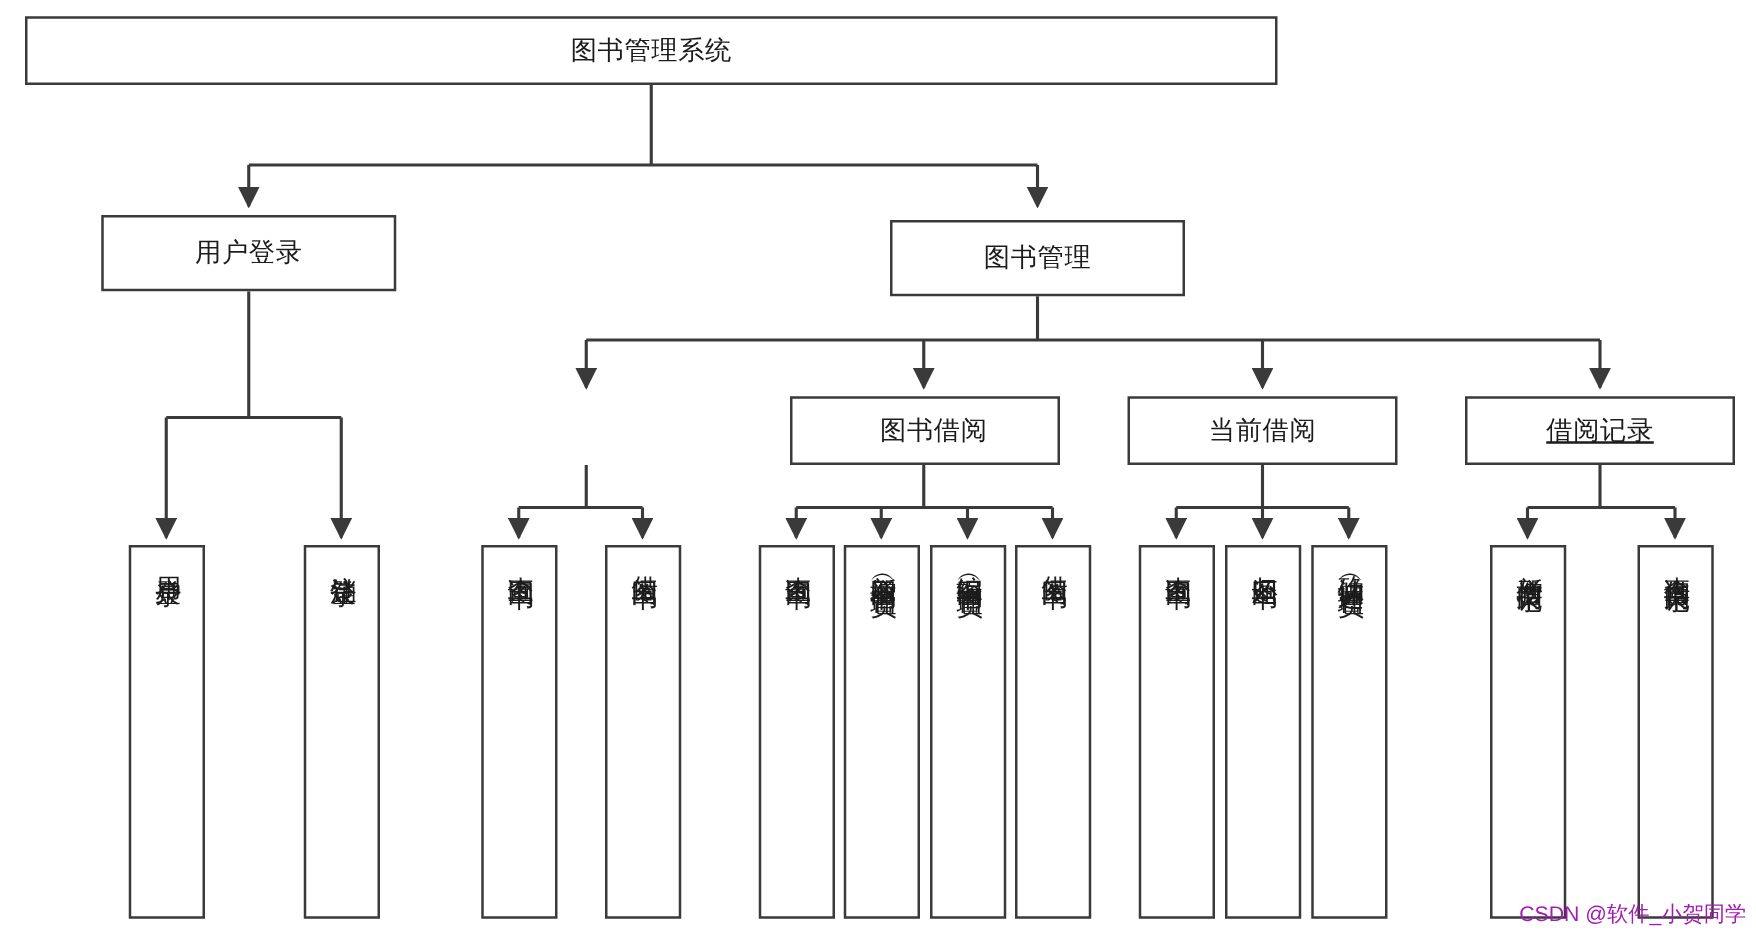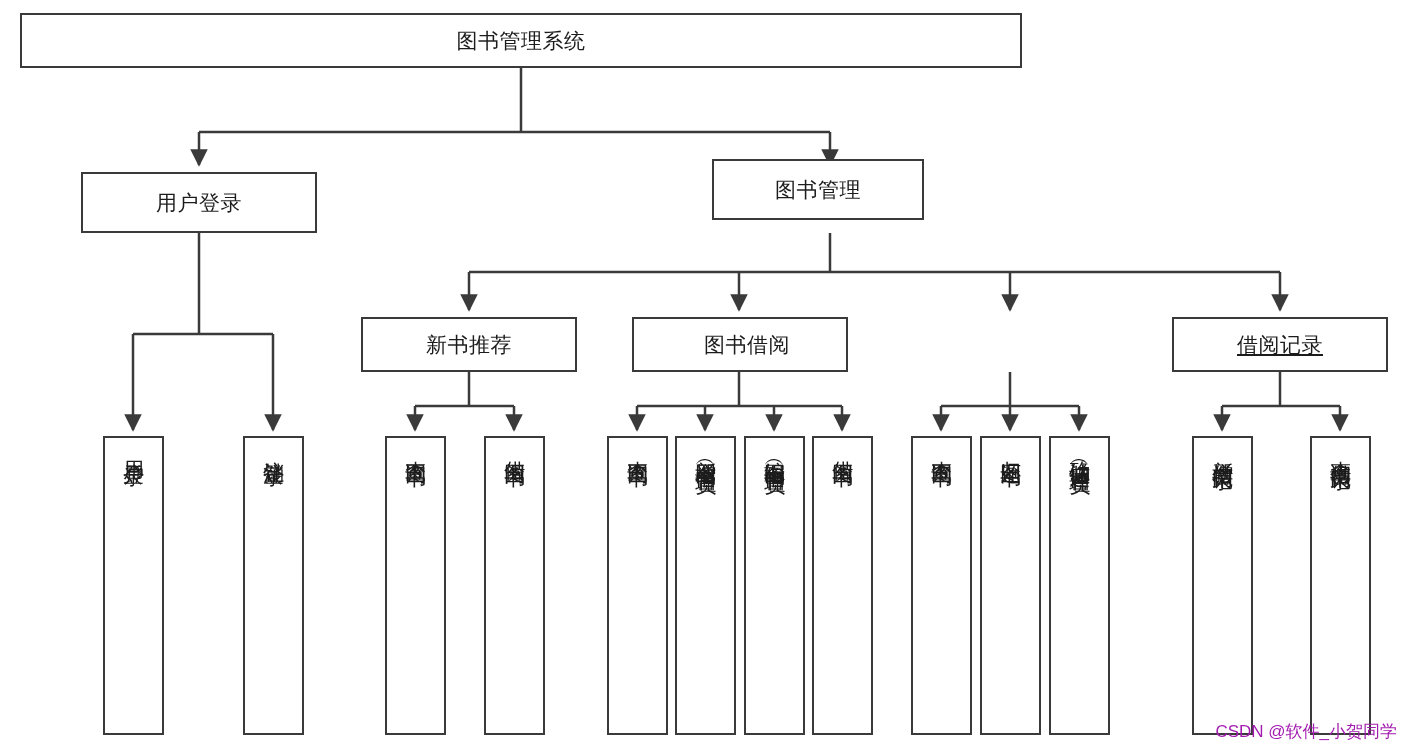--- a/index.html
+++ b/index.html
@@ -129,30 +129,30 @@
     </g>
   </svg>
 
   <div class="node horiz root" style="left:20px; top:13px; width:1002px; height:55px;">
     <span class="label">图书管理系统</span>
   </div>
 
   <div class="node horiz" style="left:81px; top:172px; width:236px; height:61px;">
     <span class="label">用户登录</span>
   </div>
-  <div class="node horiz" style="left:712px; top:159px; width:212px; height:61px;">
+  <div class="node horiz" style="left:712px; top:176px; width:236px; height:61px;">
     <span class="label">图书管理</span>
   </div>
 
-  <div class="node horiz" style="left:361px; top:317px; width:216px; height:55px;">
-    <span class="label">新书推荐</span>
-  </div>
   <div class="node horiz" style="left:632px; top:317px; width:216px; height:55px;padding-left:14px;">
     <span class="label">图书借阅</span>
   </div>
+  <div class="node horiz" style="left:902px; top:317px; width:216px; height:55px;">
+    <span class="label">当前借阅</span>
+  </div>
   <div class="node horiz" style="left:1172px; top:317px; width:216px; height:55px;text-decoration:underline;">
     <span class="label">借阅记录</span>
   </div>
 
   <div class="node vert" style="left:103px; top:436px; width:61px; height:299px;">
     <span class="label">用户登录</span>
   </div>
   <div class="node vert" style="left:243px; top:436px; width:61px; height:299px;">
     <span class="label">注销登录</span>
   </div>

